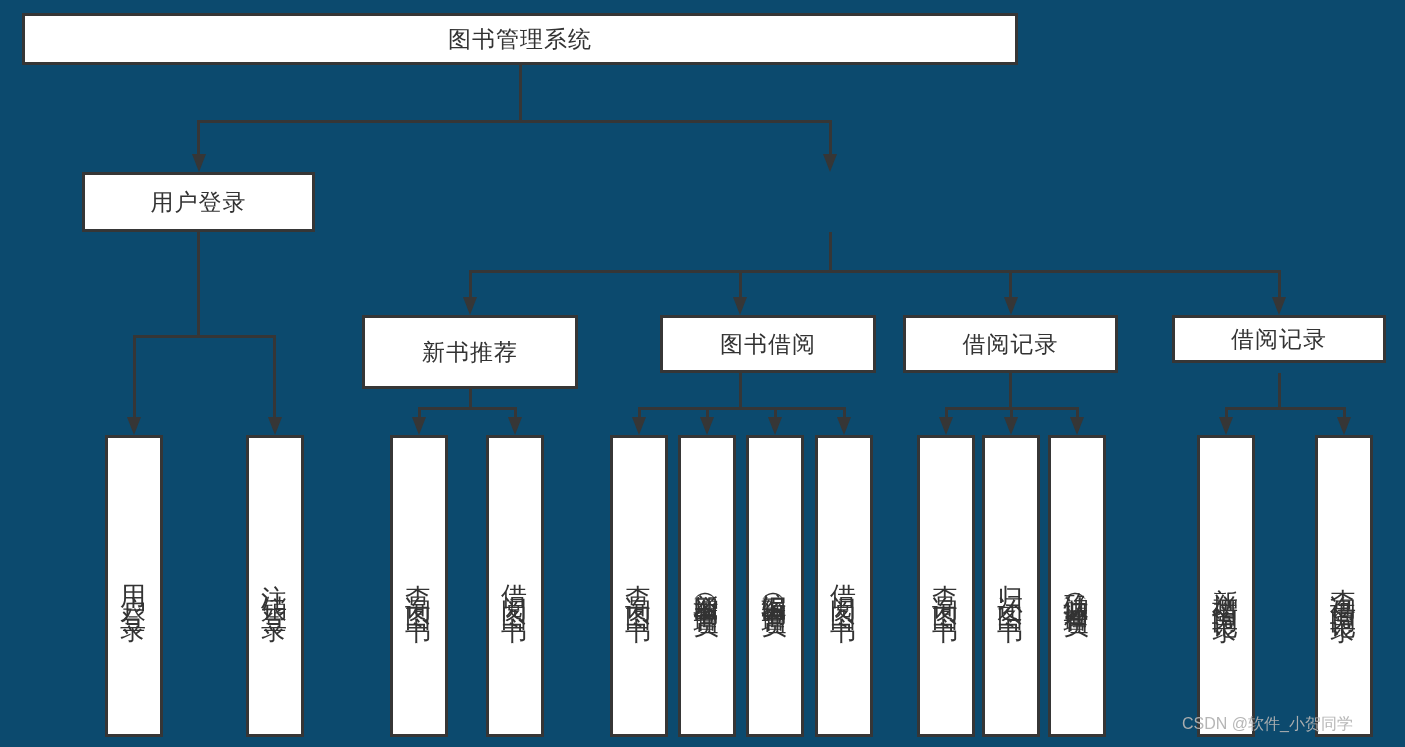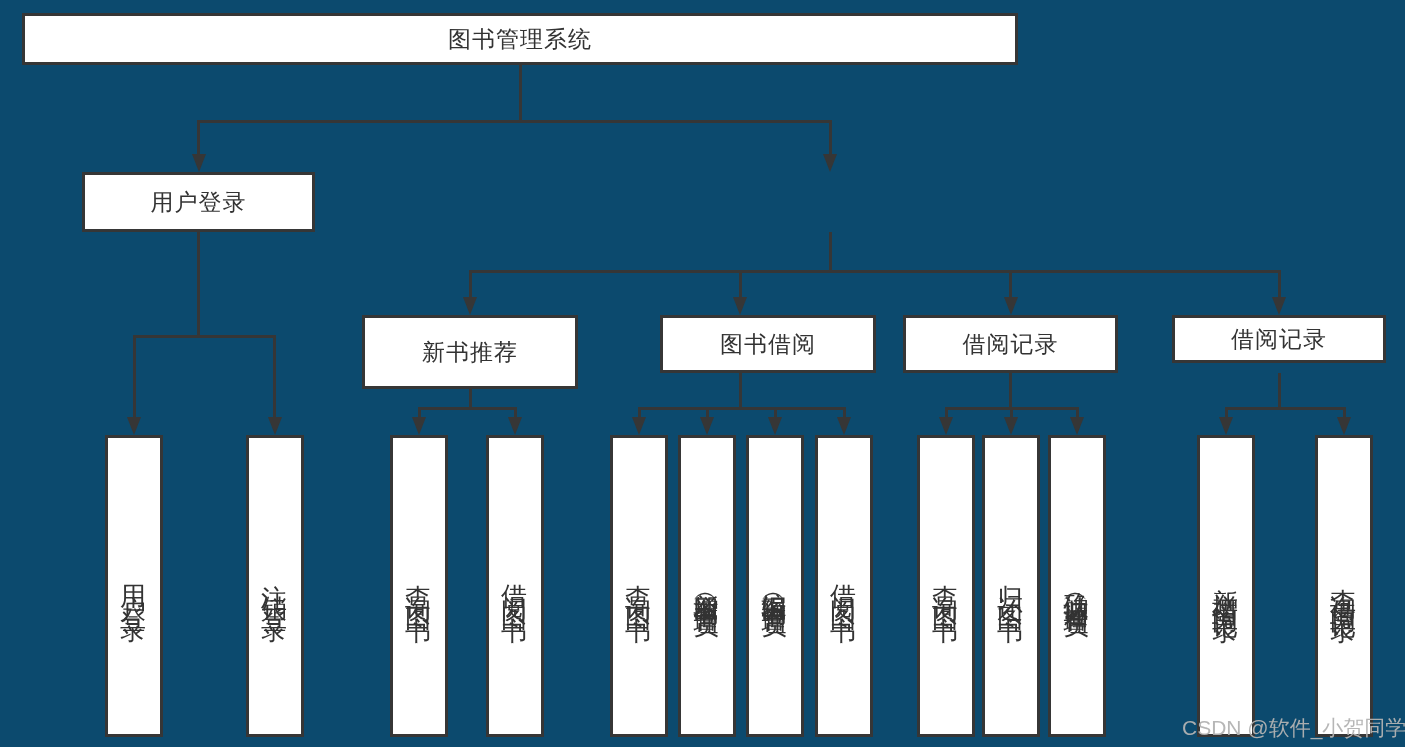--- a/index.html
+++ b/index.html
@@ -26,21 +26,21 @@
   .v.long{font-size:25px;letter-spacing:3px;}
   .vl{position:absolute;width:3px;background:#363636;z-index:1;}
   .hl{position:absolute;height:3px;background:#363636;z-index:1;}
   .arr{
     position:absolute;width:0;height:0;z-index:1;
     border-left:7px solid transparent;border-right:7px solid transparent;
     border-top:18px solid #363636;
   }
   #watermark{
     position:absolute;left:1182px;top:714px;z-index:5;
-    font-size:21px;color:rgba(178,178,178,0.95);white-space:nowrap;
+    font-size:16px;color:rgba(178,178,178,0.95);white-space:nowrap;
   }
 </style>
 </head>
 <body>
 
 <div id="canvas">
 
   <div class="box h" style="left:22px;top:13px;width:996px;height:52px">图书管理系统</div>
 
   <div class="box h" style="left:82px;top:172px;width:233px;height:60px">用户登录</div>

